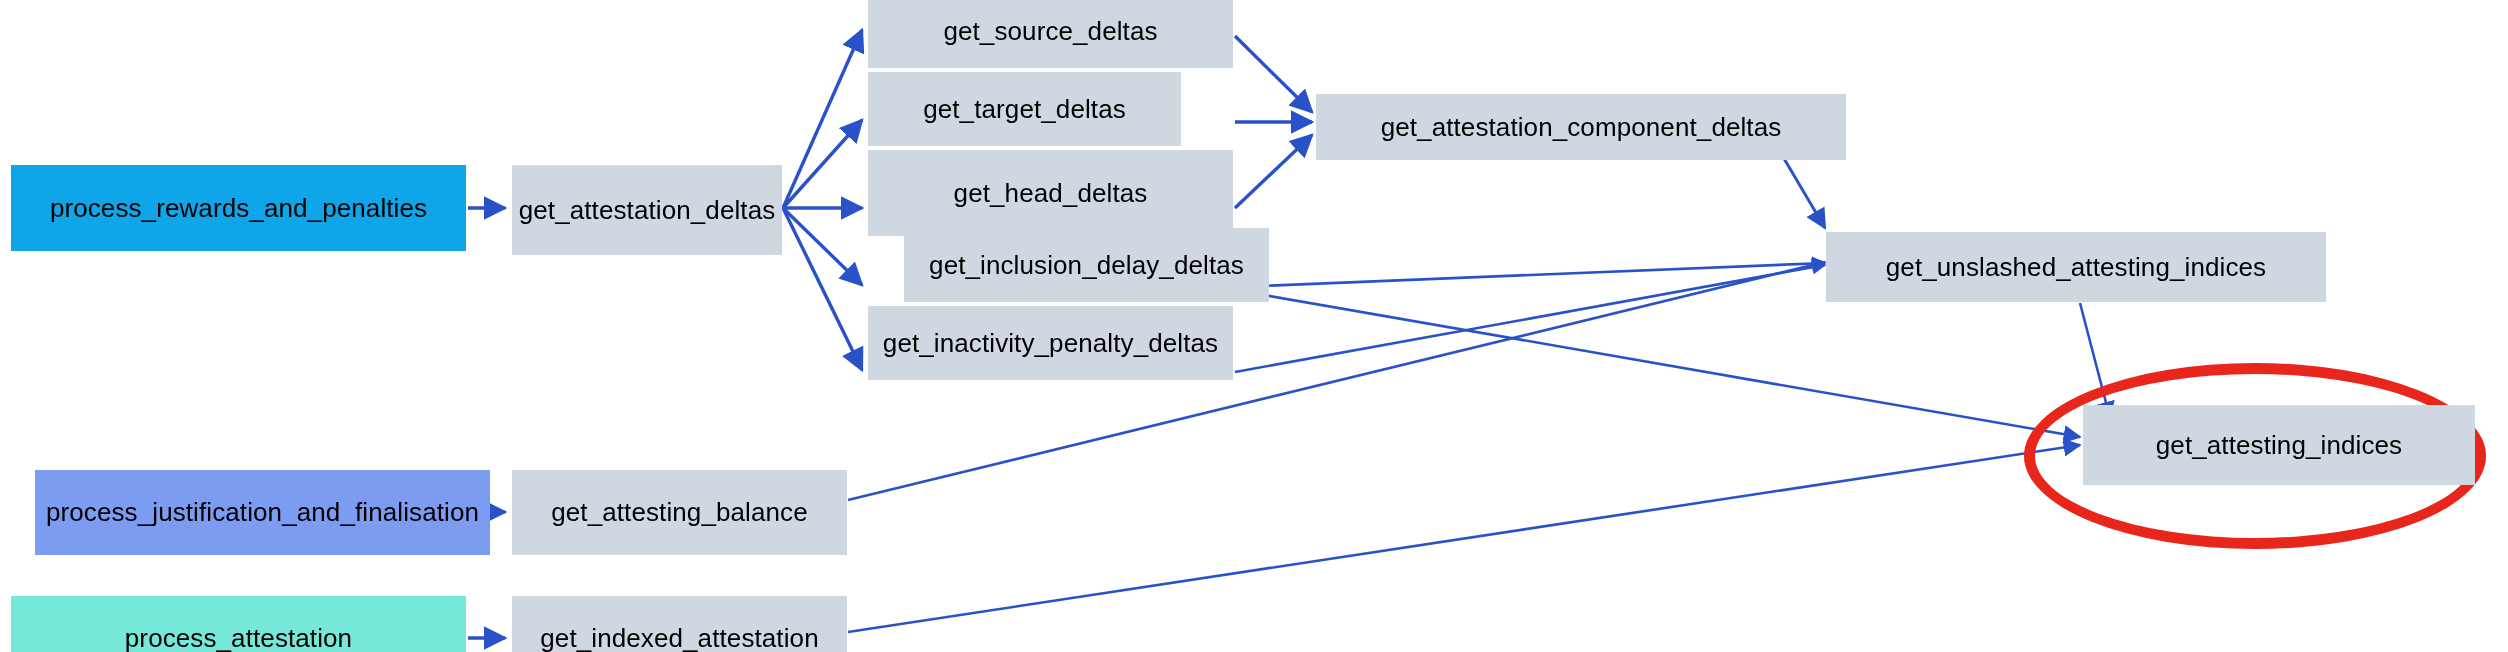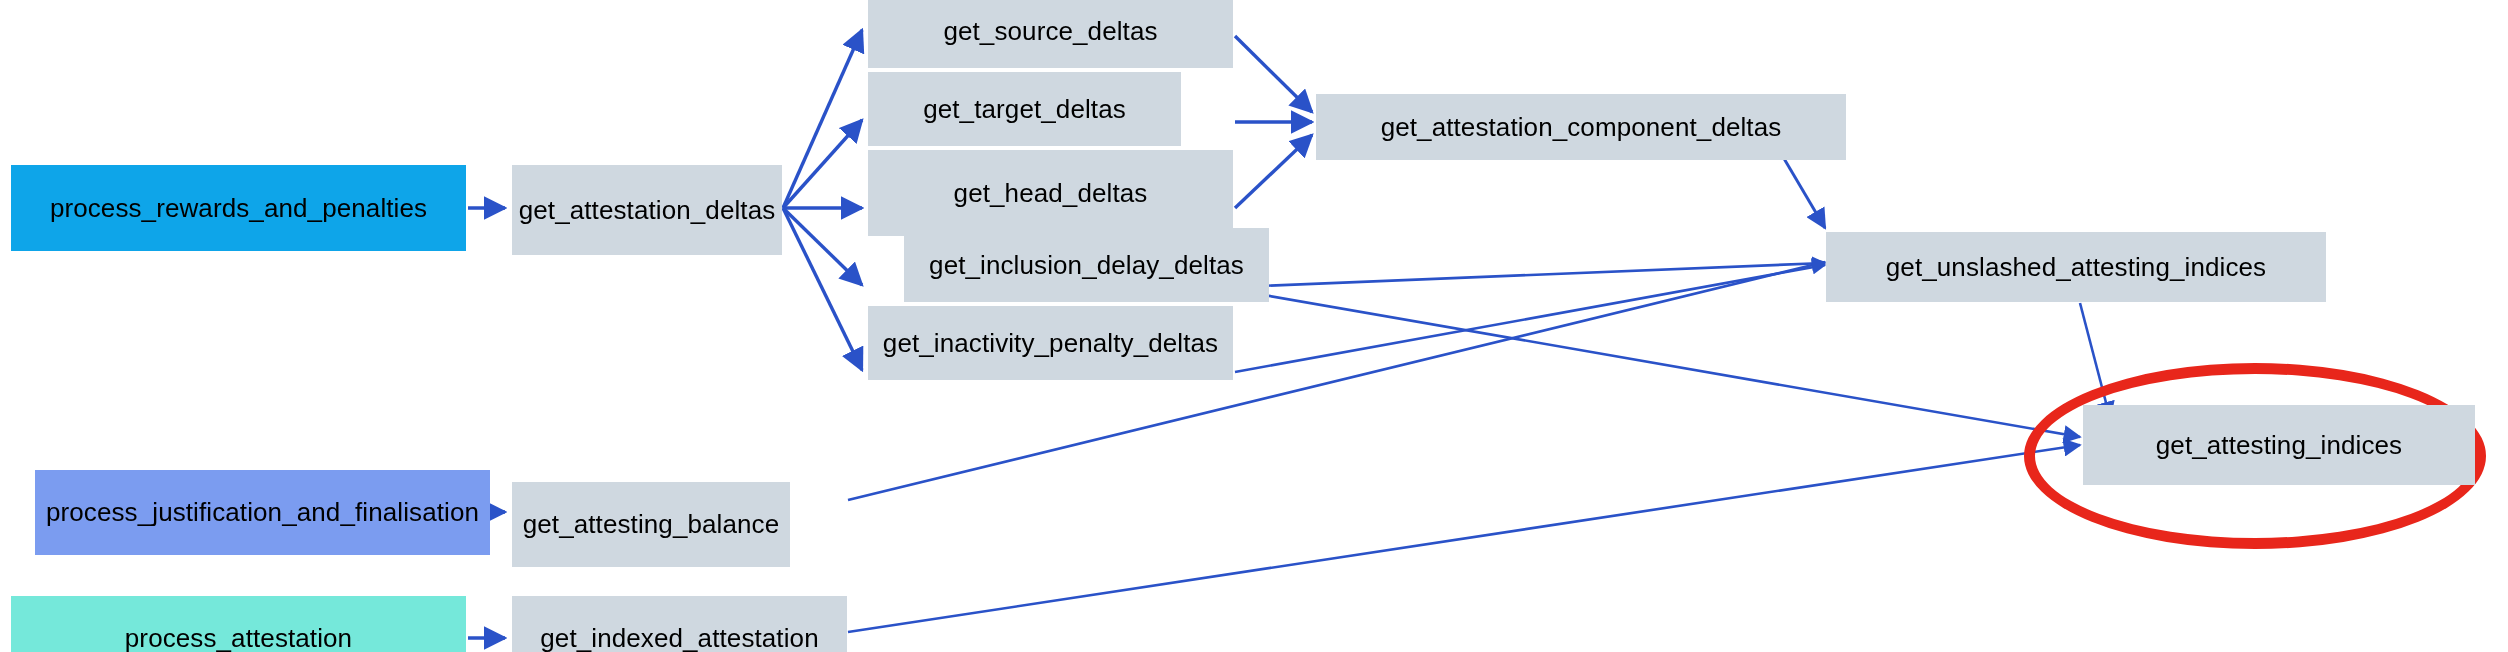--- a/index.html
+++ b/index.html
@@ -80,19 +80,19 @@
   <div class="node gray" style="left:868px;top:306px;width:365px;height:74px;">get_inactivity_penalty_deltas</div>
 
   <div class="node gray" style="left:1316px;top:94px;width:530px;height:66px;">get_attestation_component_deltas</div>
 
   <div class="node gray" style="left:1826px;top:232px;width:500px;height:70px;">get_unslashed_attesting_indices</div>
 
   <div class="node gray" style="left:2083px;top:405px;width:392px;height:80px;">get_attesting_indices</div>
 
   <div class="node blue" style="left:11px;top:470px;width:455px;height:85px;margin-left:24px;">process_justification_and_finalisation</div>
 
-  <div class="node gray" style="left:512px;top:482px;width:278px;height:85px;">get_attesting_balance</div>
+  <div class="node gray" style="left:512px;top:470px;width:335px;height:85px;">get_attesting_balance</div>
 
   <div class="node teal" style="left:11px;top:596px;width:455px;height:85px;">process_attestation</div>
 
   <div class="node gray" style="left:512px;top:596px;width:335px;height:85px;">get_indexed_attestation</div>
 
 </div>
 
 </body></html>

